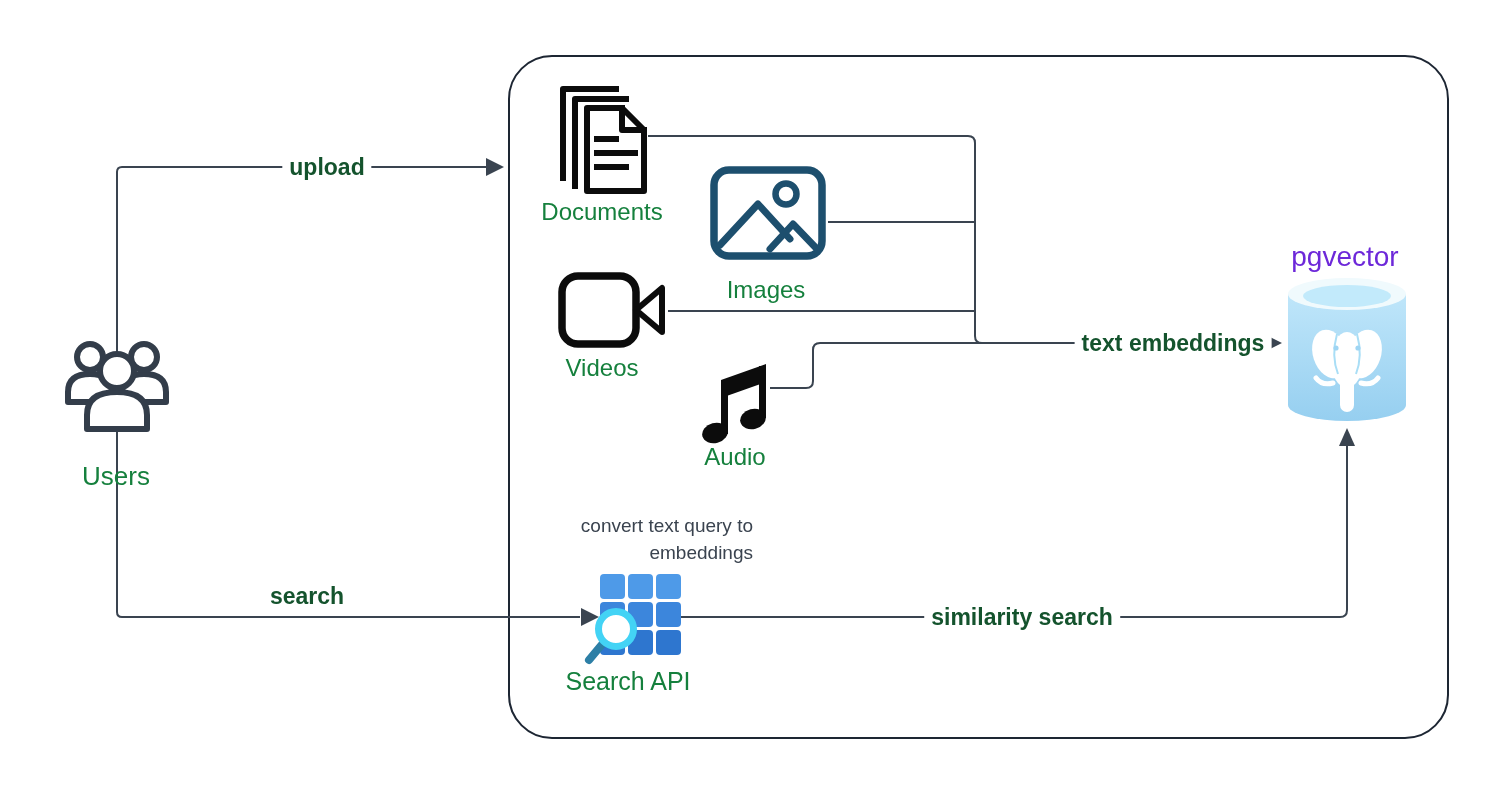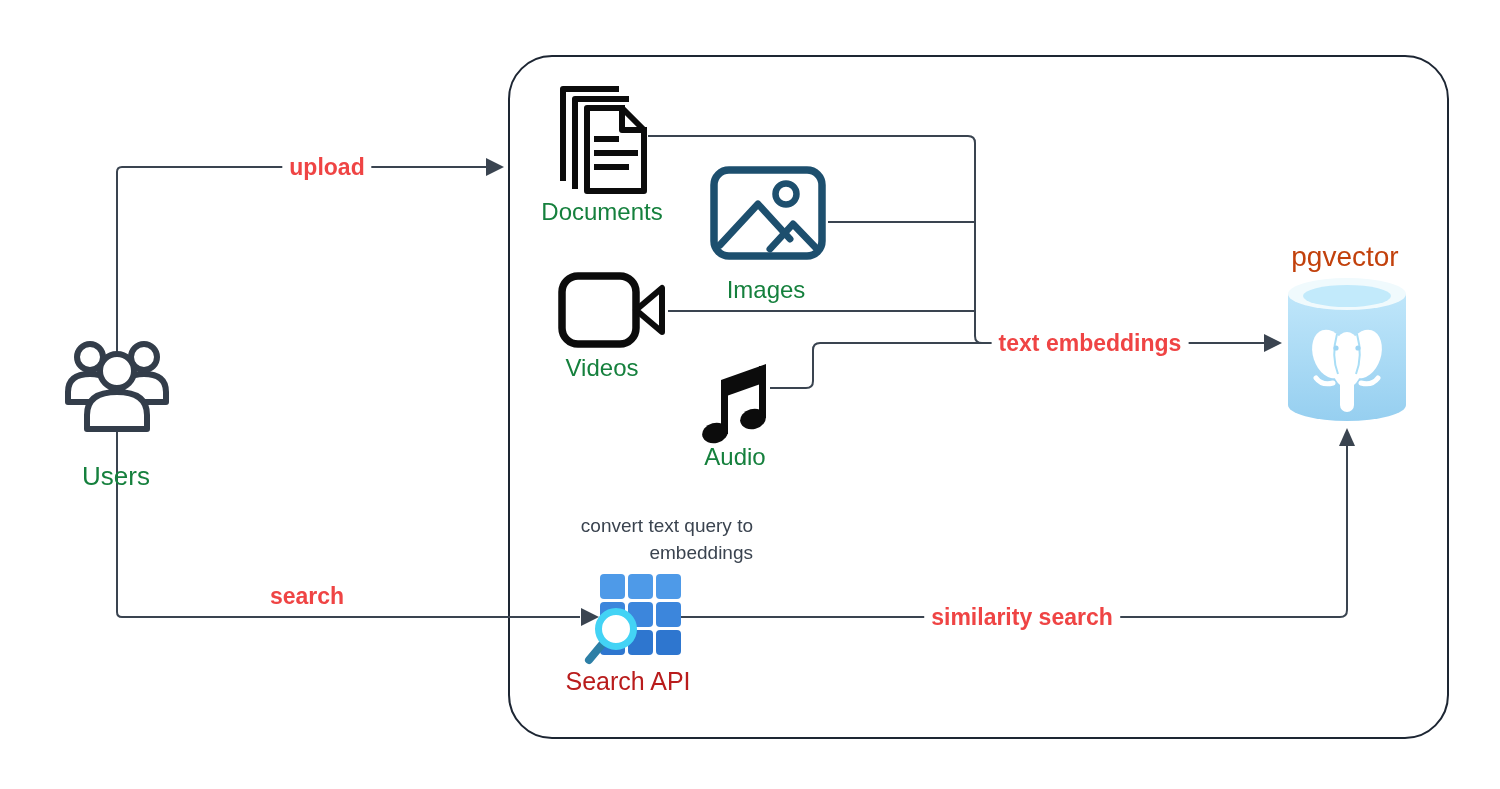--- a/index.html
+++ b/index.html
@@ -7,21 +7,21 @@
     position:relative;width:1500px;height:789px;background:#ffffff;
     font-family:"Liberation Sans", sans-serif;overflow:hidden;
   }
   .abs{position:absolute;}
   .label{
     position:absolute;transform:translate(-50%,-50%);
     color:#15803d;font-size:24px;white-space:nowrap;z-index:5;
   }
   .edge-label{
     position:absolute;transform:translate(-50%,-50%);
-    color:#ef4444;font-weight:bold;font-size:23px;white-space:nowrap;
+    color:#14532d;font-weight:bold;font-size:23px;white-space:nowrap;
     background:#ffffff;padding:0 7px;z-index:5;
   }
   .edge-label.nobg{background:transparent;}
   .annotation{
     position:absolute;transform:translate(-50%,-50%);
     width:210px;text-align:right;color:#3a434f;font-size:19px;line-height:1.42;z-index:5;
   }
   #big-box{
     position:absolute;left:508px;top:55px;width:937px;height:680px;
     border:2.5px solid #1d2633;border-radius:44px;z-index:1;background:transparent;
@@ -125,23 +125,23 @@
       <rect x="76" y="32" width="25" height="25" rx="4" fill="#3c86dc"></rect>
       <rect x="20" y="60" width="25" height="25" rx="4" fill="#2e76cf"></rect>
       <rect x="48" y="60" width="25" height="25" rx="4" fill="#2e76cf"></rect>
       <rect x="76" y="60" width="25" height="25" rx="4" fill="#2e76cf"></rect>
     </g>
     <g>
       <line x1="24" y1="72" x2="9" y2="90" stroke="#2d7fa6" stroke-width="8" stroke-linecap="round"></line>
       <circle cx="36" cy="59" r="17.5" fill="#ffffff" stroke="#43d3f5" stroke-width="7"></circle>
     </g>
   </svg>
-  <div class="label" style="left:628px;top:681px;font-size:25px;color:#b91c1c;">Search API</div>
+  <div class="label" style="left:628px;top:681px;font-size:25px;color:#15803d;">Search API</div>
 
-  <div class="label" style="left:1345px;top:257px;font-size:28px;color:#c2410c;">pgvector</div>
+  <div class="label" style="left:1345px;top:257px;font-size:28px;color:#6d28d9;">pgvector</div>
   <svg class="abs icon" style="left:1286px;top:272px;" width="122" height="152" viewBox="0 0 122 152">
     <defs>
       <linearGradient id="cylGrad" x1="0" y1="0" x2="0" y2="1">
         <stop offset="0" stop-color="#bfe6fa"></stop>
         <stop offset="1" stop-color="#96cff0"></stop>
       </linearGradient>
     </defs>
     <path d="M 2 22 L 2 133 A 59 16 0 0 0 120 133 L 120 22 Z" fill="url(#cylGrad)"></path>
     <ellipse cx="61" cy="22" rx="59" ry="16" fill="#f0fafd"></ellipse>
     <ellipse cx="61" cy="24" rx="44" ry="11" fill="#c2eafb"></ellipse>
@@ -154,16 +154,16 @@
       <path d="M 92 106 Q 86 114 75 111" stroke="#ffffff" stroke-width="5" fill="none" stroke-linecap="round"></path>
       <path d="M 51 62 Q 45 84 52 102" stroke="#a9def6" stroke-width="2" fill="none"></path>
       <path d="M 71 62 Q 77 84 70 102" stroke="#a9def6" stroke-width="2" fill="none"></path>
       <circle cx="50" cy="76" r="2.6" fill="#9ed5f3"></circle>
       <circle cx="72" cy="76" r="2.6" fill="#9ed5f3"></circle>
     </g>
   </svg>
 
   <div class="edge-label" style="left:327px;top:167px;">upload</div>
   <div class="edge-label nobg" style="left:307px;top:596px;">search</div>
-  <div class="edge-label" style="left:1090px;top:343px;">text embeddings</div>
+  <div class="edge-label" style="left:1173px;top:343px;">text embeddings</div>
   <div class="edge-label" style="left:1022px;top:617px;">similarity search</div>
 
 </div>
 
 </body></html>

